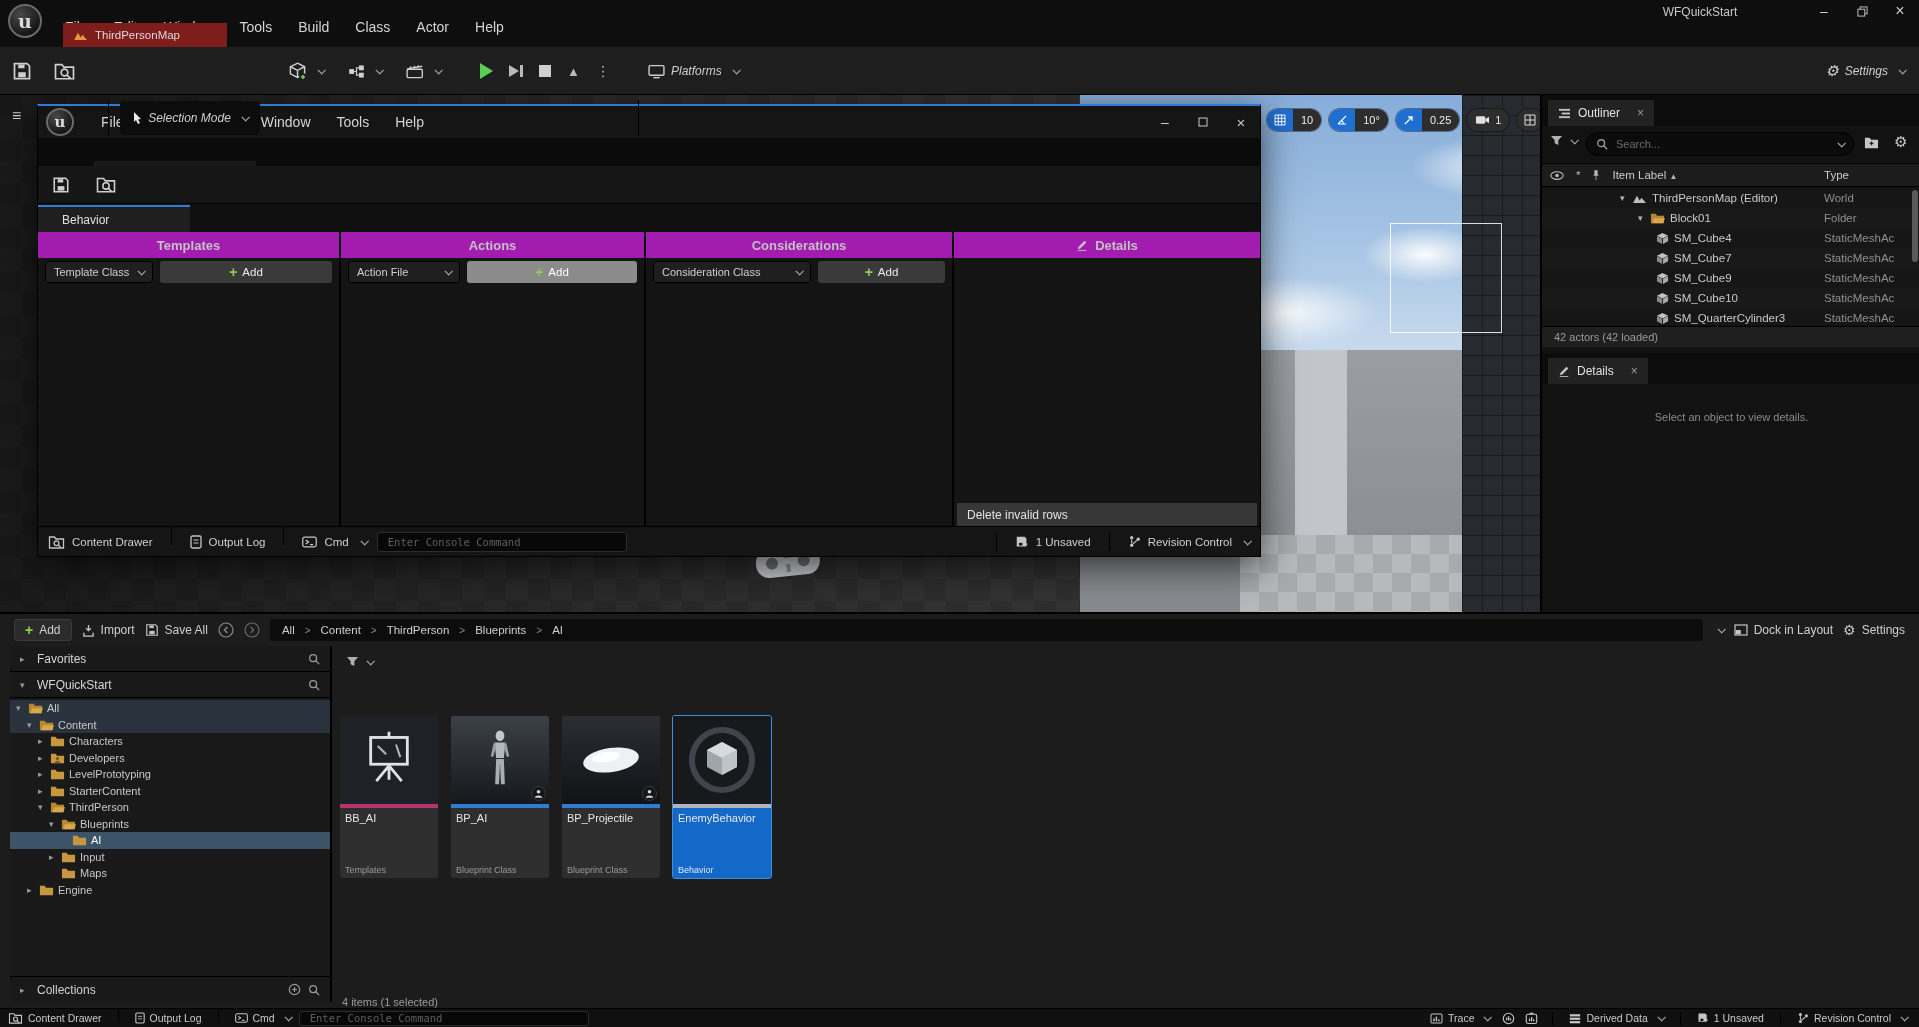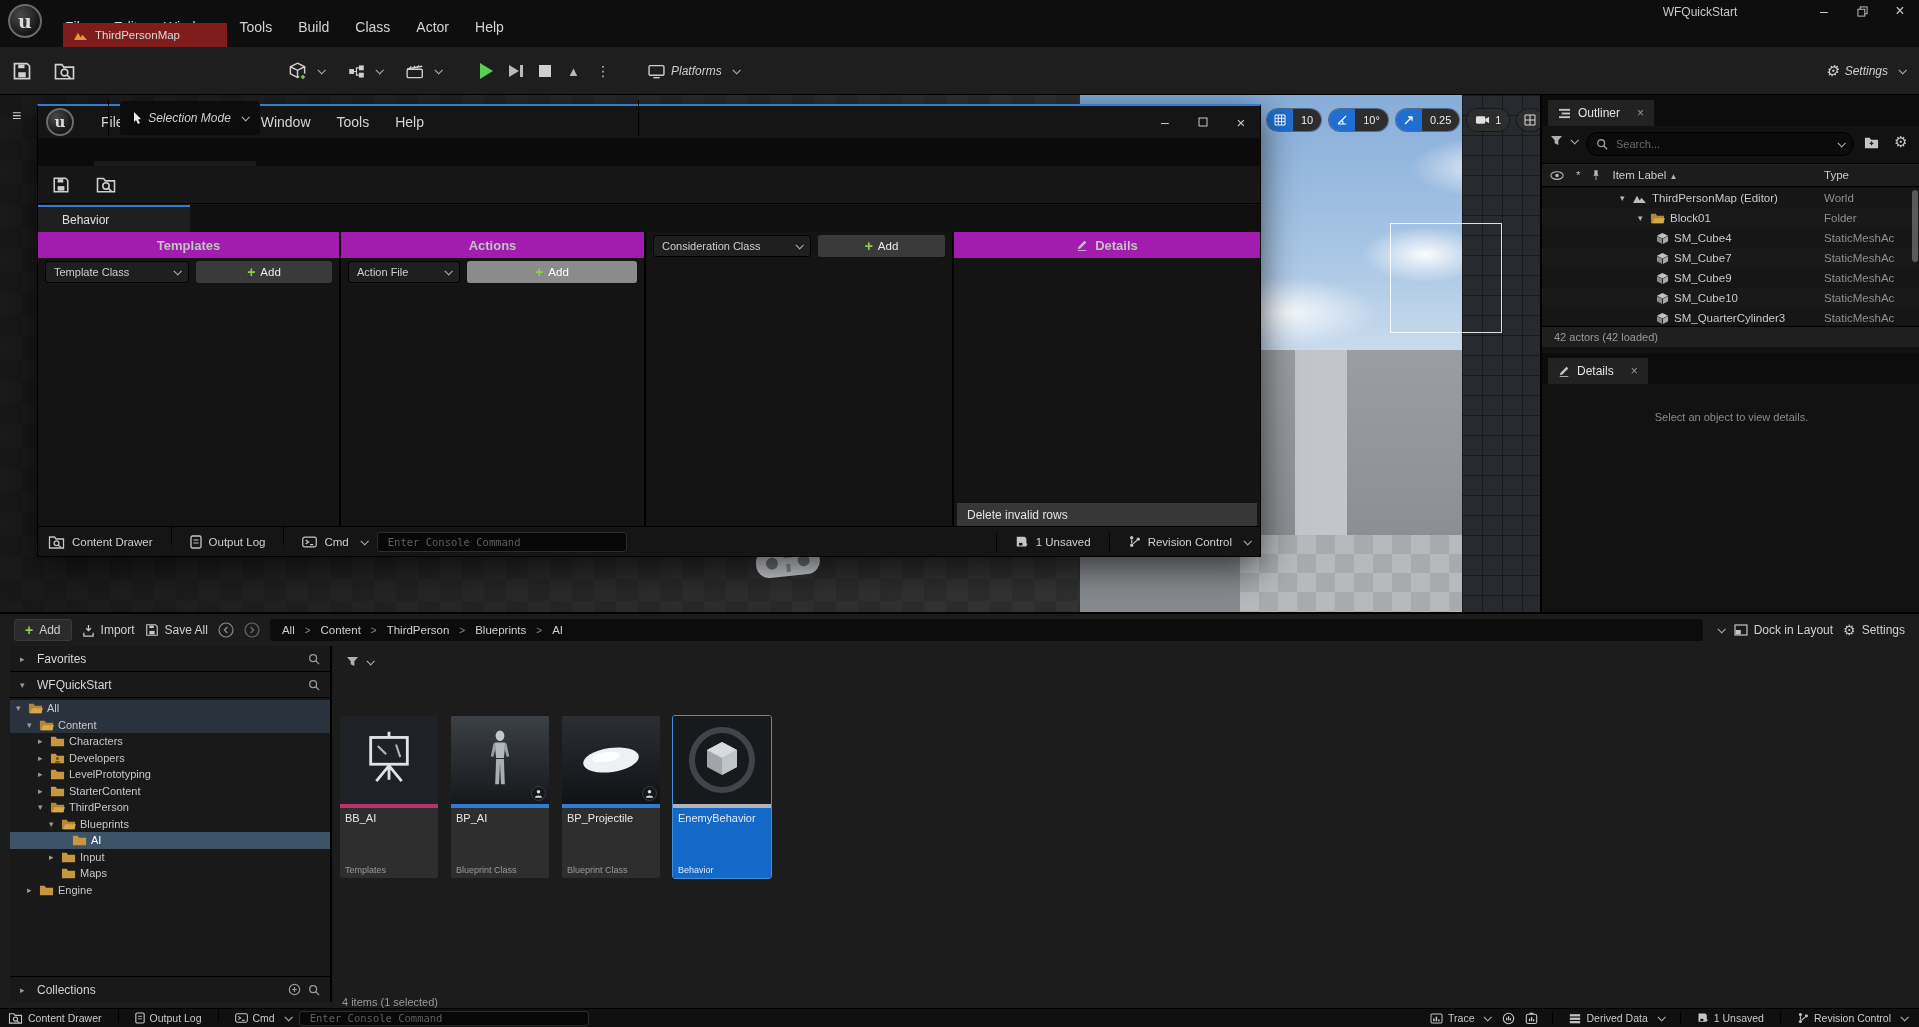--- a/index.html
+++ b/index.html
@@ -501,21 +501,21 @@
     </div>
     <div id="ebstrip" class="abs">
       <div id="ebtab">
           <span>Behavior</span>
         </div>
     </div>
     <div id="ecols" class="abs">
       <div class="ecol" style="width:301px">
         <div class="ecolhdr">Templates</div>
         <div class="ecolrow">
-          <div class="edd" style="width:144px">
+          <div class="edd" style="width:108px">
               <span>Template Class</span>
               <span class="cv"></span>
             </div>
           <div class="eadd">
               <span class="plus">+</span>
               <span>Add</span>
             </div>
         </div>
       </div>
       <div style="width:2px;background:#000"></div>
@@ -527,20 +527,21 @@
               <span class="cv"></span>
             </div>
           <div class="eadd lit">
               <span class="plus">+</span>
               <span>Add</span>
             </div>
         </div>
       </div>
       <div style="width:2px;background:#000"></div>
       <div class="ecol" style="width:306px">
+        <div class="ecolhdr">Considerations</div>
         <div class="ecolrow">
           <div class="edd" style="width:158px">
               <span>Consideration Class</span>
               <span class="cv"></span>
             </div>
           <div class="eadd">
               <span class="plus">+</span>
               <span>Add</span>
             </div>
         </div>

